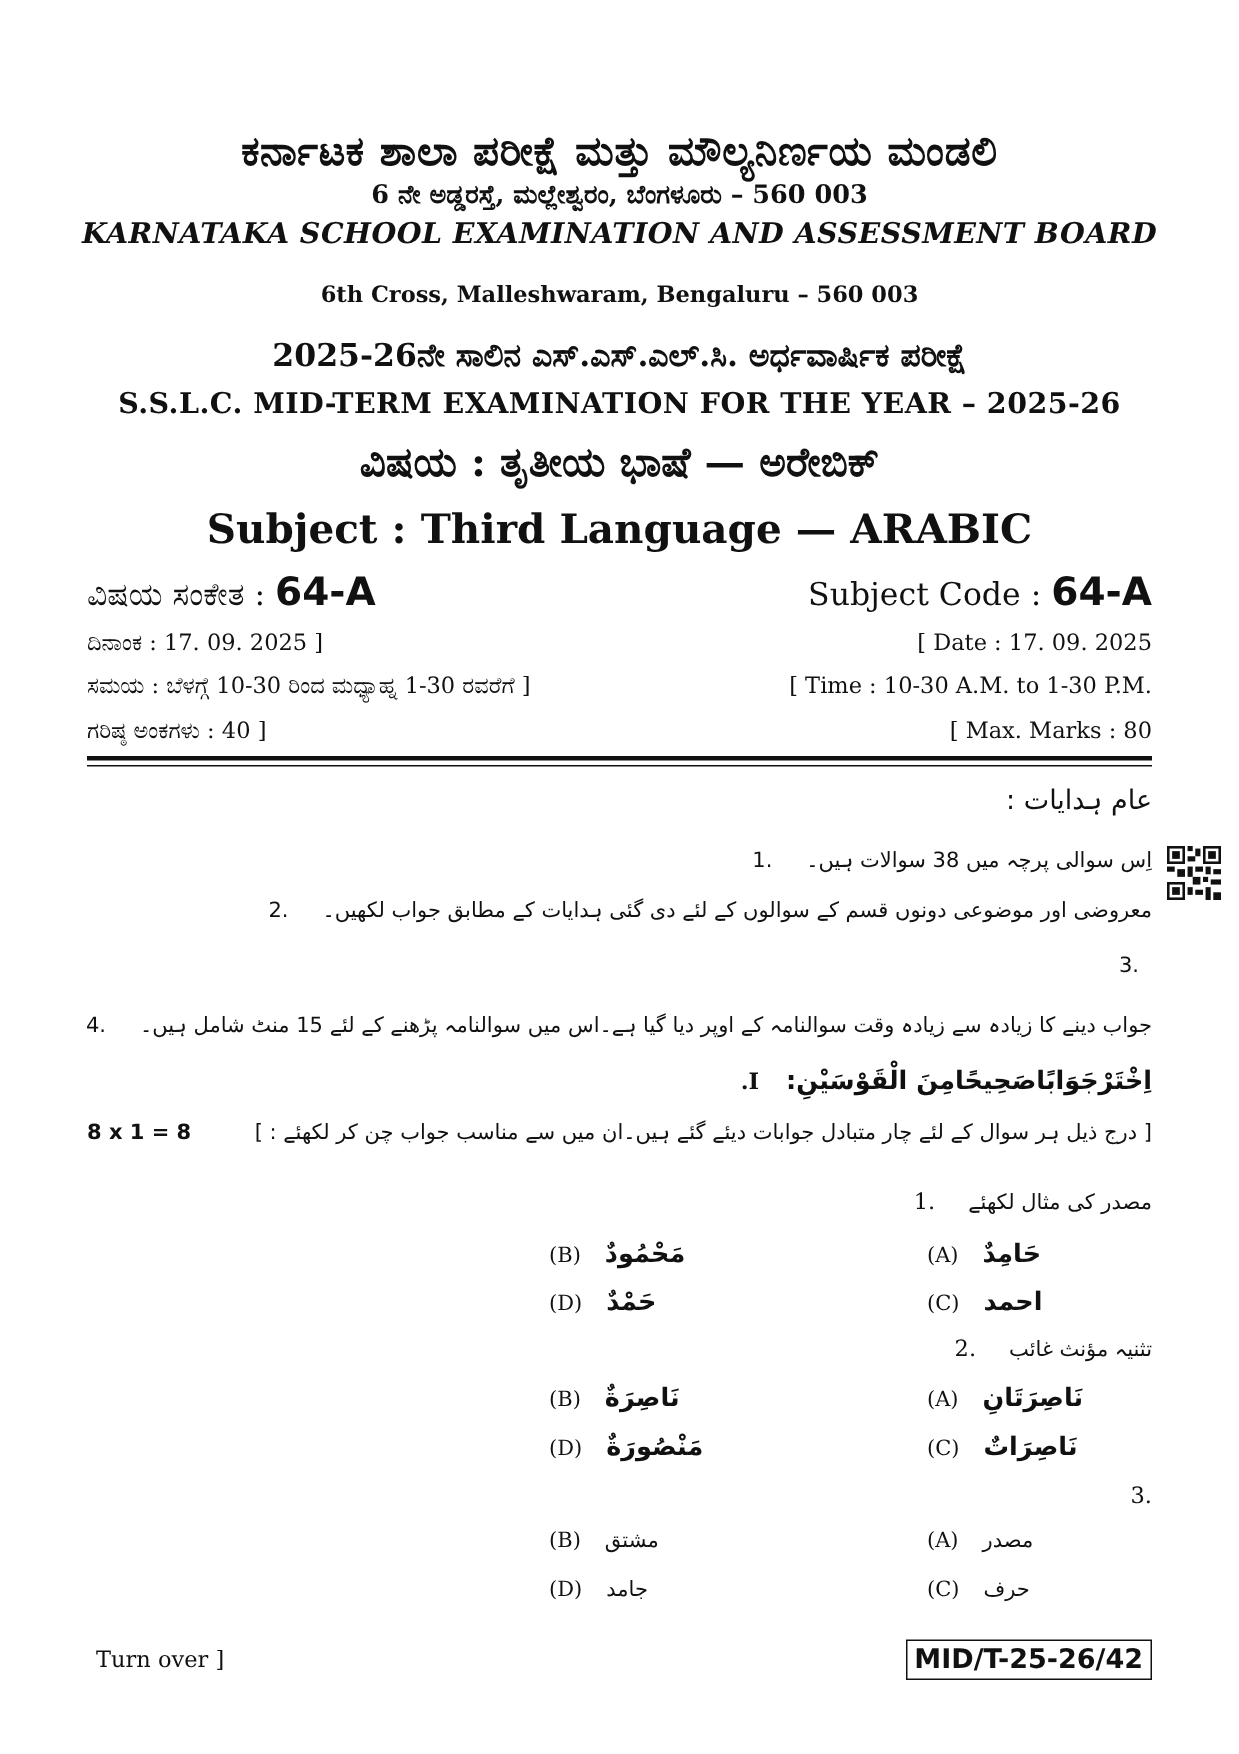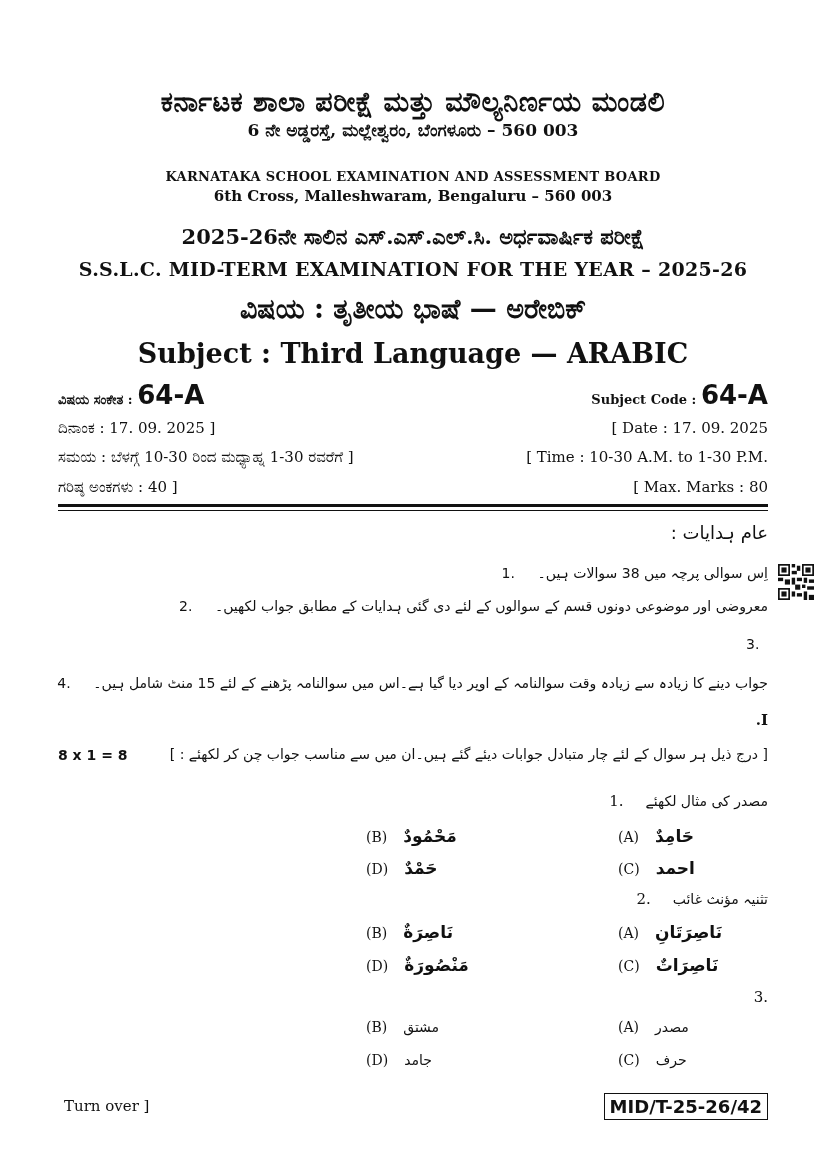--- a/index.html
+++ b/index.html
@@ -4,31 +4,31 @@
   <style>
     html, body { margin: 0; padding: 0; background: #ffffff; }
     body {
       width: 826px; height: 1169px; position: relative; overflow: hidden;
       font-family: "DejaVu Serif", "Liberation Serif", serif; color: #111;
     }
     .abs { position: absolute; }
     .center { left: 0; width: 826px; text-align: center; }
     .kn-title { top: 86px; font-size: 27px; font-weight: bold; letter-spacing: 0.5px; }
     .kn-addr { top: 120px; font-size: 17px; font-weight: bold; }
-    .en-board { top: 169px; font-family: "DejaVu Serif", serif; font-size: 13px; font-weight: bold; letter-spacing: 0.3px; }
+    .en-board { top: 145px; font-family: "DejaVu Serif", serif; font-size: 19px; font-weight: bold; letter-spacing: 0.3px; font-style: italic; }
     .en-addr { top: 187px; font-size: 15px; font-weight: bold; }
     .kn-exam { top: 224px; font-size: 21px; font-weight: bold; }
     .en-exam { top: 258px; font-size: 19px; font-weight: bold; letter-spacing: 0.3px; }
     .kn-subject { top: 293px; font-size: 27px; font-weight: bold; }
     .en-subject { top: 338px; font-size: 27px; font-weight: bold; }
 
     .meta-left { left: 58px; font-size: 15px; }
     .meta-right { right: 58px; font-size: 15px; text-align: right; }
     .code-big { font-size: 26px; font-weight: bold; font-family: "DejaVu Sans", sans-serif; }
-    .code-label { font-size: 13px; font-weight: bold; }
+    .code-label { font-size: 21px; font-weight: normal; }
 
     .rule-thick { left: 58px; width: 710px; height: 3px; background: #111; top: 504px; }
     .rule-thin { left: 58px; width: 710px; height: 1px; background: #111; top: 510px; }
 
     .urdu { direction: rtl; font-family: "DejaVu Sans", sans-serif; }
     .instr-title { right: 58px; top: 522px; font-size: 18px; }
     .instr-row { right: 58px; font-size: 14px; display: flex; flex-direction: row-reverse; align-items: baseline; gap: 14px; }
     .instr-num { font-family: "DejaVu Sans", sans-serif; font-size: 14px; width: 22px; text-align: left; direction: ltr; }
 
     .qr { left: 778px; top: 563px; width: 36px; height: 38px; }
@@ -121,20 +121,21 @@
     <rect x="14" y="12" width="2" height="2" fill="#111"></rect>
     <rect x="17" y="13" width="4" height="2" fill="#111"></rect>
   <rect x="8" y="16" width="2" height="3" fill="#111"></rect>
     <rect x="11" y="17" width="3" height="2" fill="#111"></rect>
     <rect x="15" y="16" width="2" height="5" fill="#111"></rect>
     <rect x="18" y="18" width="3" height="3" fill="#111"></rect>
 </svg>
 
 <div class="abs urdu sec-head">
   <span class="sec-roman">I.</span>
+  <span>اِخْتَرْجَوَابًاصَحِيحًامِنَ الْقَوْسَيْنِ:</span>
 </div>
 <div class="abs urdu sec-sub">[ درج ذیل ہر سوال کے لئے چار متبادل جوابات دیئے گئے ہیں۔ان میں سے مناسب جواب چن کر لکھئے : ]</div>
 <div class="abs marks">8 x 1 = 8</div>
 
 <div class="abs urdu q-row" style="top:792px;">
   <span class="q-num">1.</span>
   <span>مصدر کی مثال لکھئے</span>
 </div>
 <div class="abs urdu opt opt-a" style="top:826px;">
   <span class="opt-label">(A)</span>

